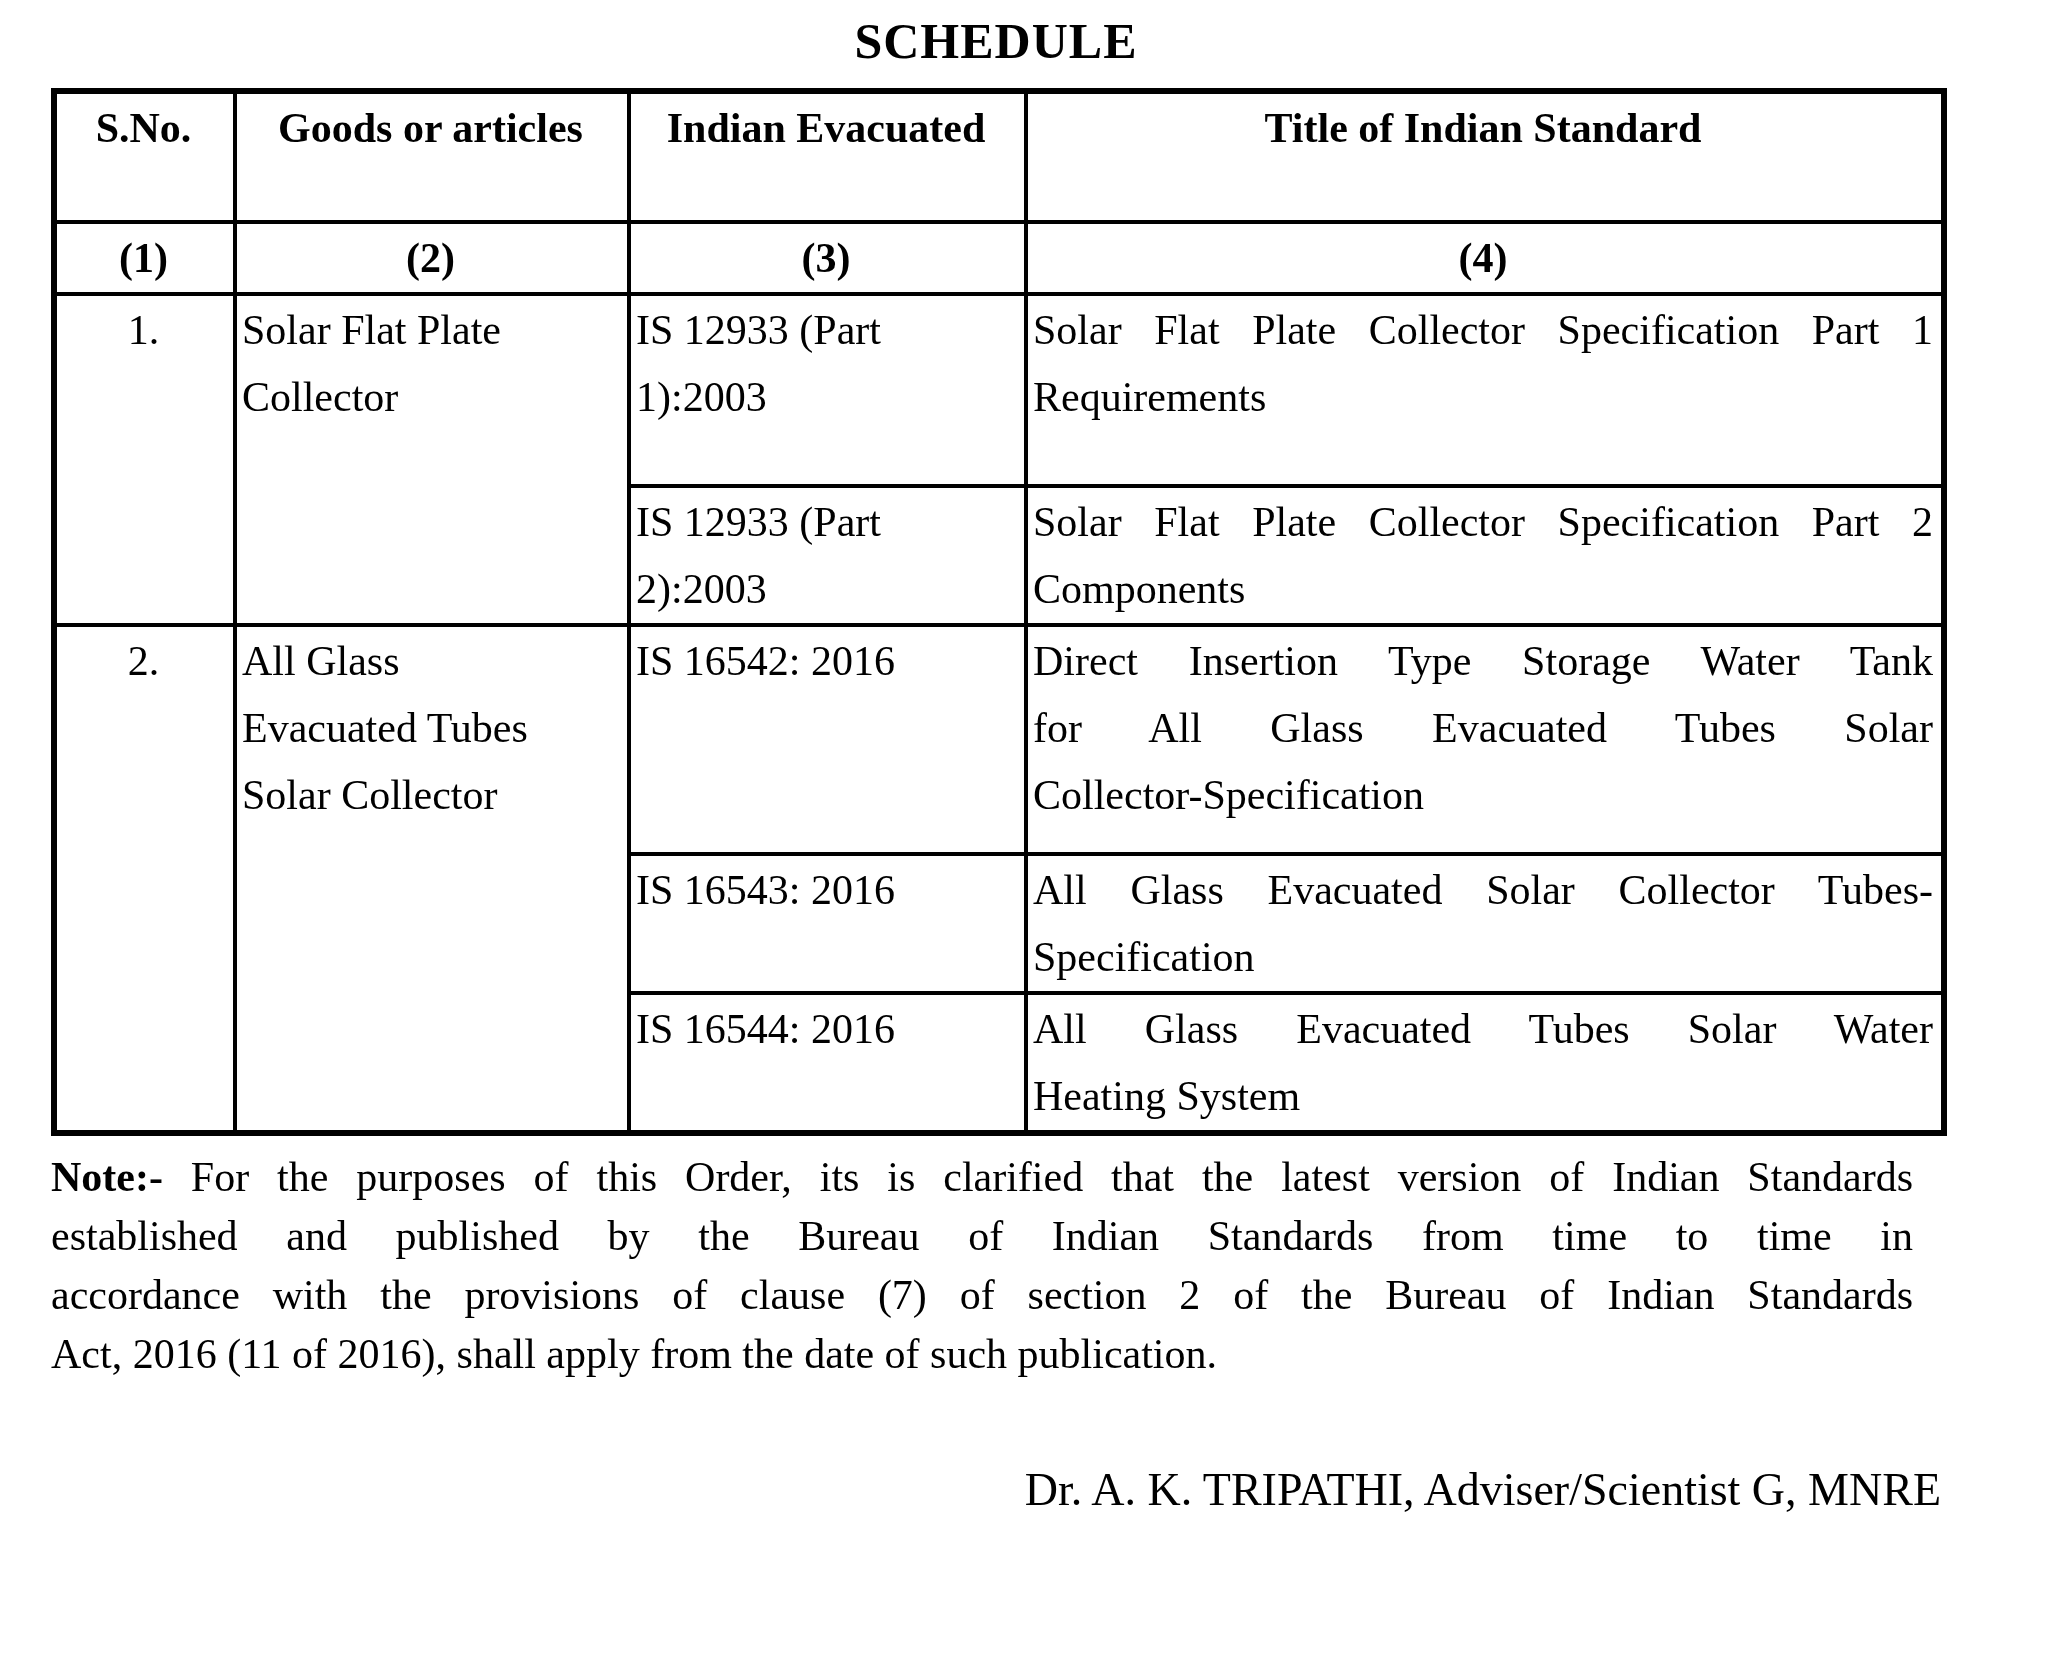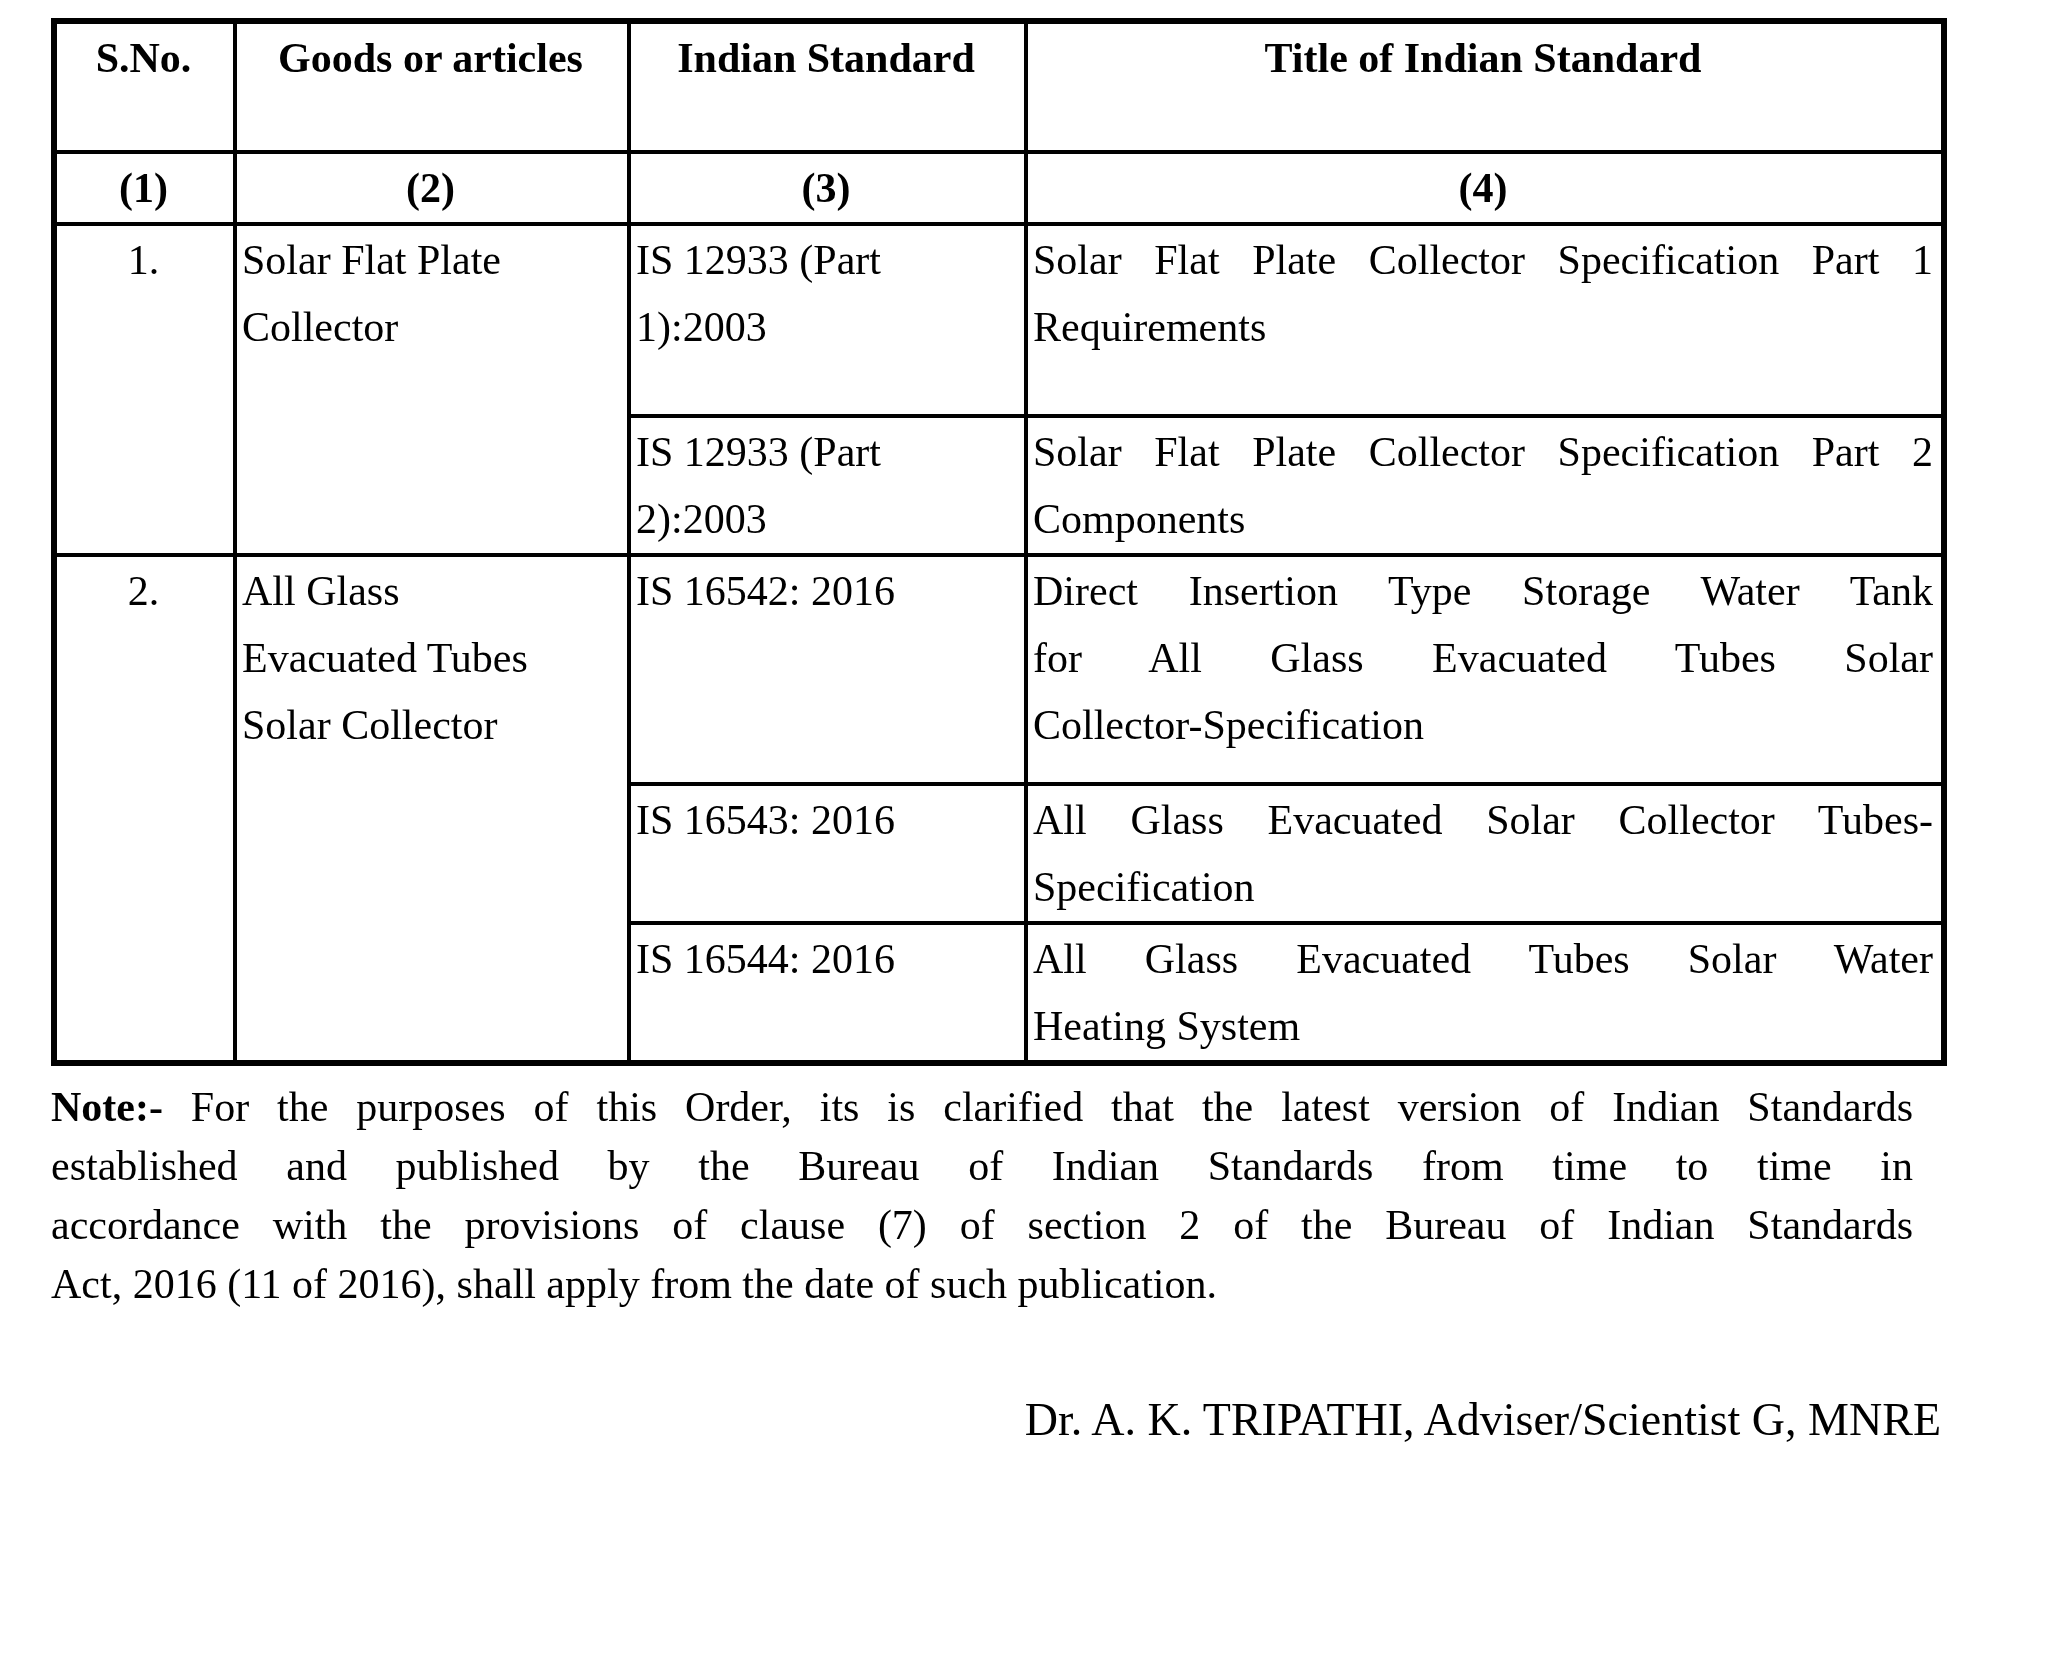--- a/index.html
+++ b/index.html
@@ -70,34 +70,35 @@
     text-align: right;
     font-size: 46px;
     line-height: 59px;
   }
 </style>
 </head>
 <body>
 
 <div class="wrapper">
 
+  <div class="doc-title">SCHEDULE</div>
 
   <table class="schedule">
     <colgroup>
       <col style="width:181px">
       <col style="width:394px">
       <col style="width:397px">
       <col style="width:918px">
     </colgroup>
 
     <tbody>
         <tr style="height:131px;">
       <td class="th">S.No.</td>
       <td class="th">Goods or articles</td>
-      <td class="th">Indian Standard</td>
+      <td class="th">Indian Evacuated</td>
       <td class="th">Title of Indian Standard</td>
     </tr>
 
     <tr style="height:70px;">
       <td class="th">(1)</td>
       <td class="th">(2)</td>
       <td class="th">(3)</td>
       <td class="th">(4)</td>
     </tr>
 

